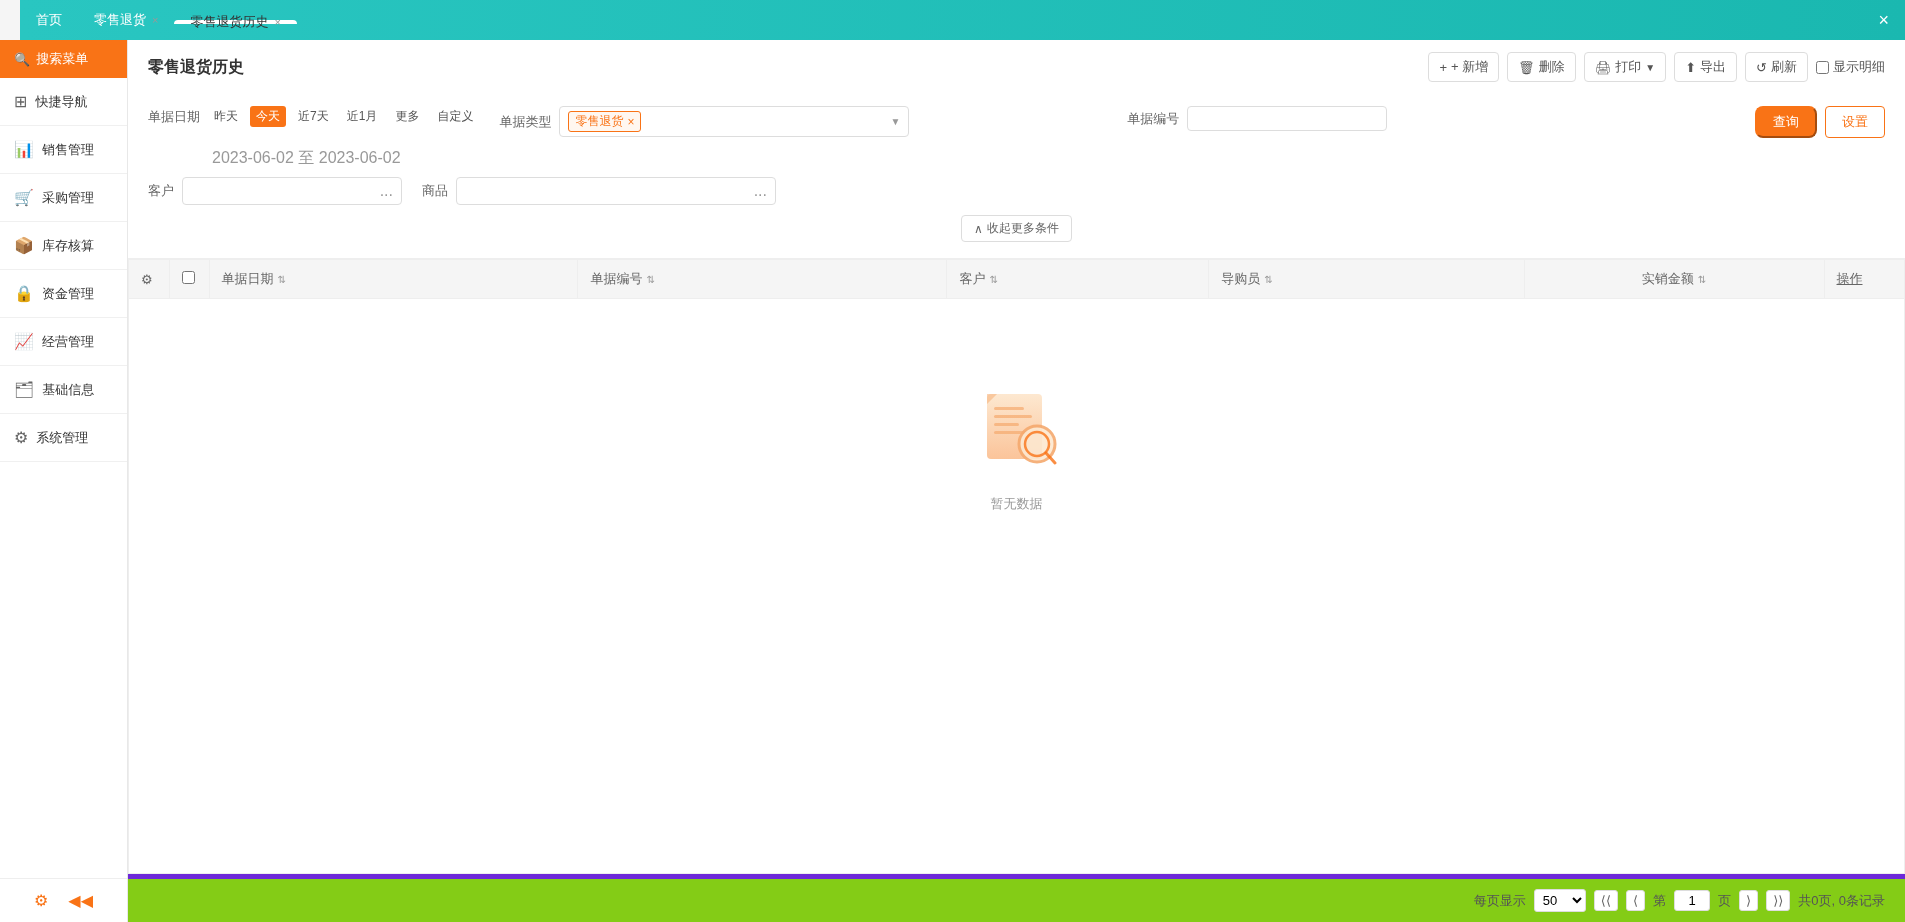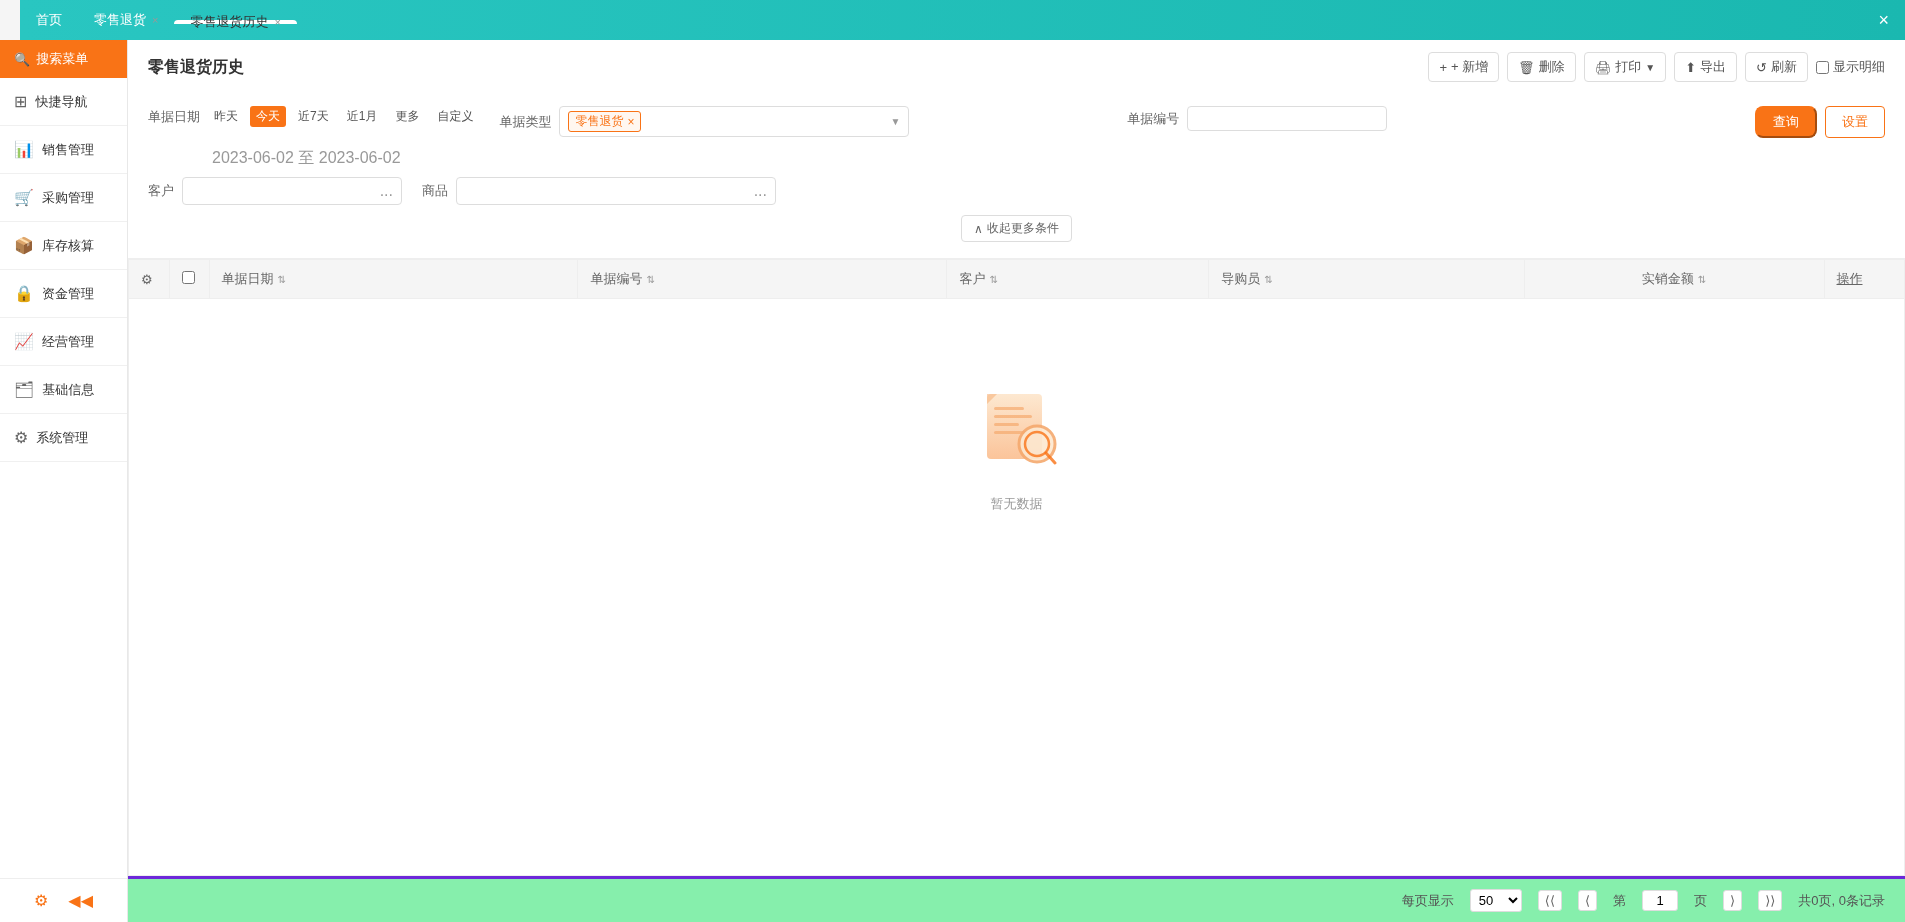--- a/index.html
+++ b/index.html
@@ -325,27 +325,27 @@
       font-size: 13px;
     }
     .empty-icon {
       width: 100px;
       height: 100px;
       margin-bottom: 16px;
     }
 
     
     .pagination-bar {
-      background: #86efac;
-      border-top: 3px solid #6d28d9;
+      background: #84cc16;
+      border-top: 5px solid #6d28d9;
       padding: 10px 20px;
       display: flex;
       align-items: center;
       justify-content: flex-end;
-      gap: 16px;
+      gap: 8px;
       font-size: 13px;
       color: #555;
     }
     .pagination-select {
       border: 1px solid #ddd;
       border-radius: 3px;
       padding: 2px 4px;
       font-size: 13px;
       background: #fff;
     }

